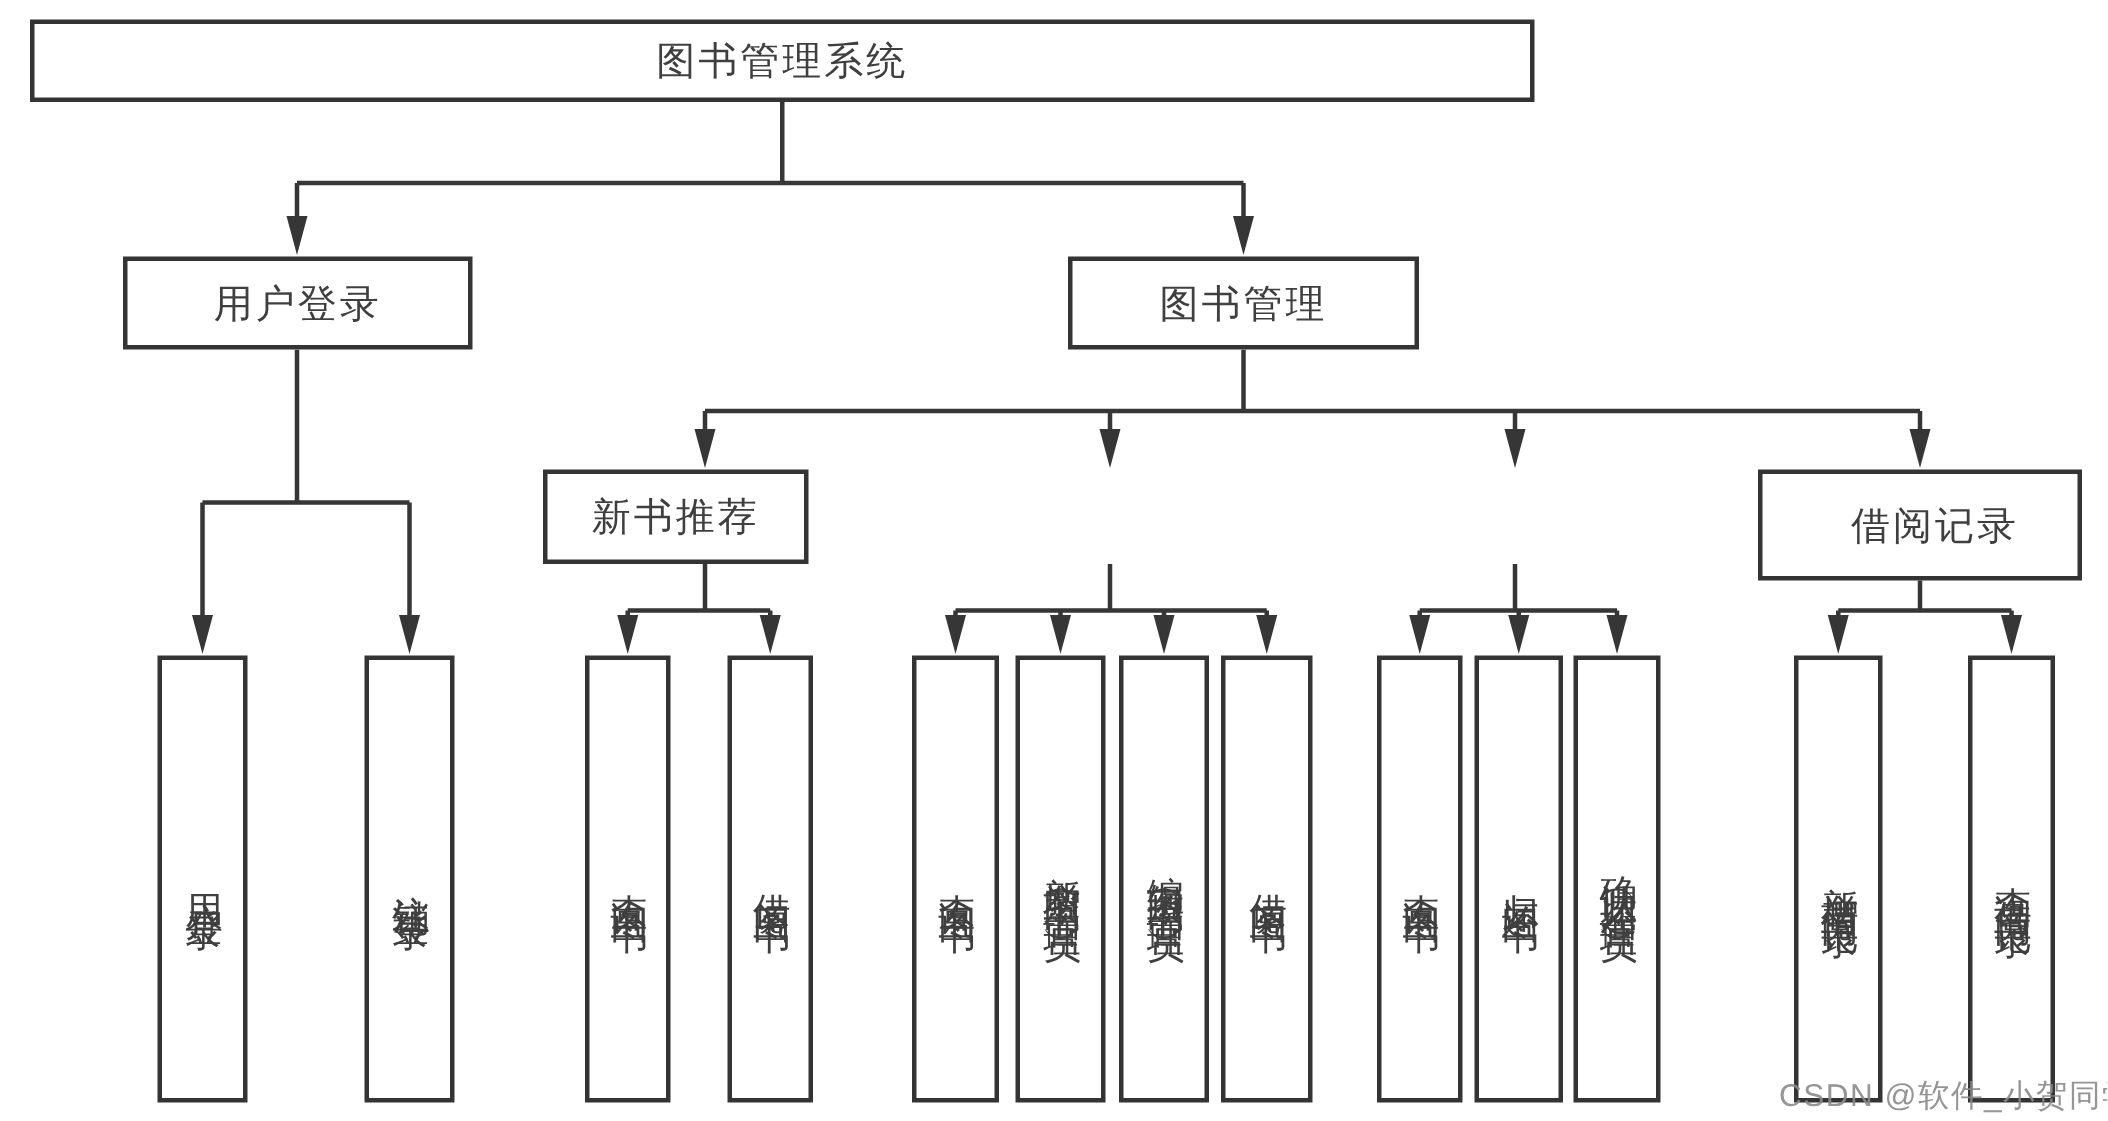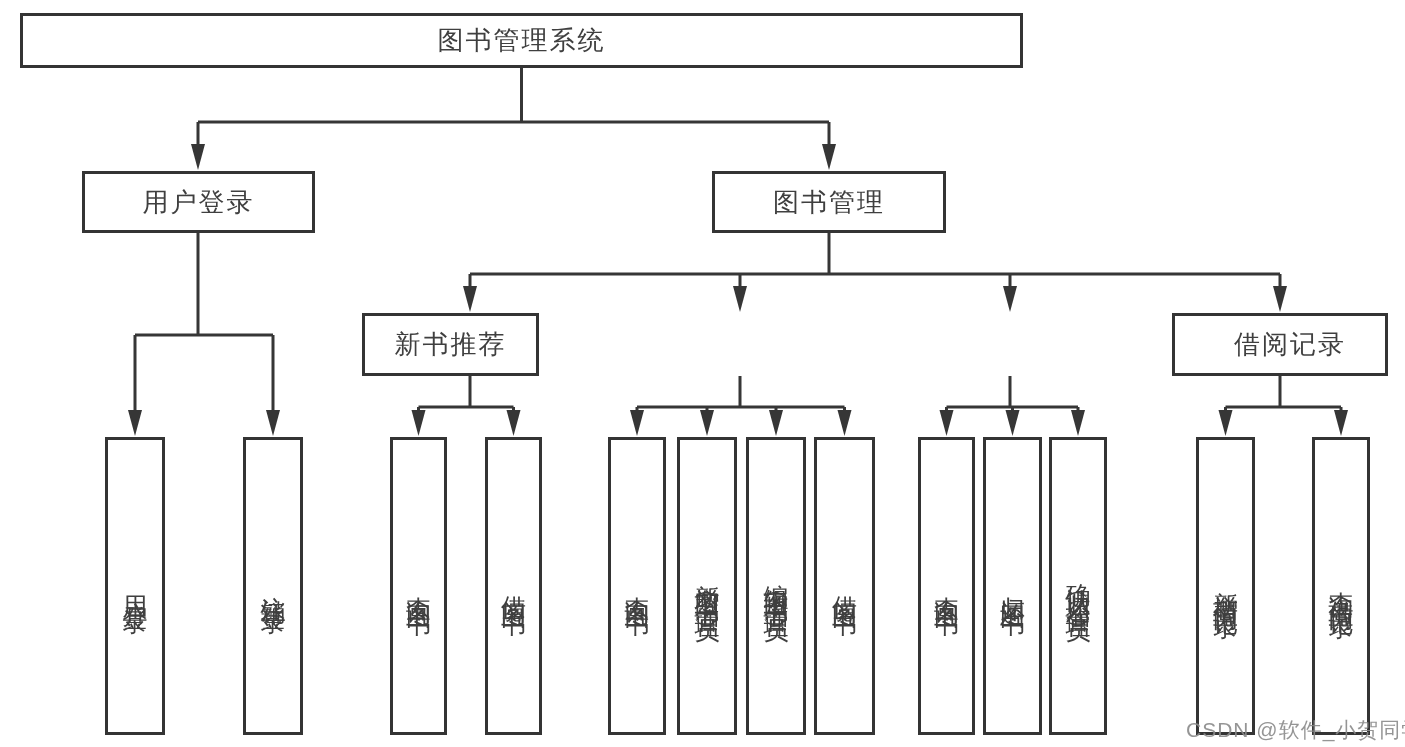--- a/index.html
+++ b/index.html
@@ -113,21 +113,21 @@
       <polygon class="ah" points="1341,436 1334,410 1348,410"></polygon>
     </g>
   </svg>
 
   <div class="node hnode" style="left:20px; top:13px; width:1003px; height:55px;">图书管理系统</div>
 
   <div class="node hnode" style="left:82px; top:171px; width:233px; height:62px;">用户登录</div>
   <div class="node hnode" style="left:712px; top:171px; width:234px; height:62px;">图书管理</div>
 
   <div class="node hnode" style="left:362px; top:313px; width:177px; height:63px;">新书推荐</div>
-  <div class="node hnode" style="left:1172px; top:313px; width:216px; height:63px;padding-left:20px;">借阅记录</div>
+  <div class="node hnode" style="left:1172px; top:313px; width:216px; height:74px;padding-left:20px;">借阅记录</div>
 
   <div class="node vnode" style="left:105px; top:437px; width:60px; height:298px;">用户登录</div>
   <div class="node vnode" style="left:243px; top:437px; width:60px; height:298px;">注销登录</div>
 
   <div class="node vnode" style="left:390px; top:437px; width:57px; height:298px;">查询图书</div>
   <div class="node vnode" style="left:485px; top:437px; width:57px; height:298px;">借阅图书</div>
 
   <div class="node vnode" style="left:608px; top:437px; width:58px; height:298px;">查询图书</div>
   <div class="node vnode" style="left:677px; top:437px; width:60px; height:298px;">新增图书（管理员）</div>
   <div class="node vnode" style="left:746px; top:437px; width:60px; height:298px;">编辑图书（管理员）</div>

